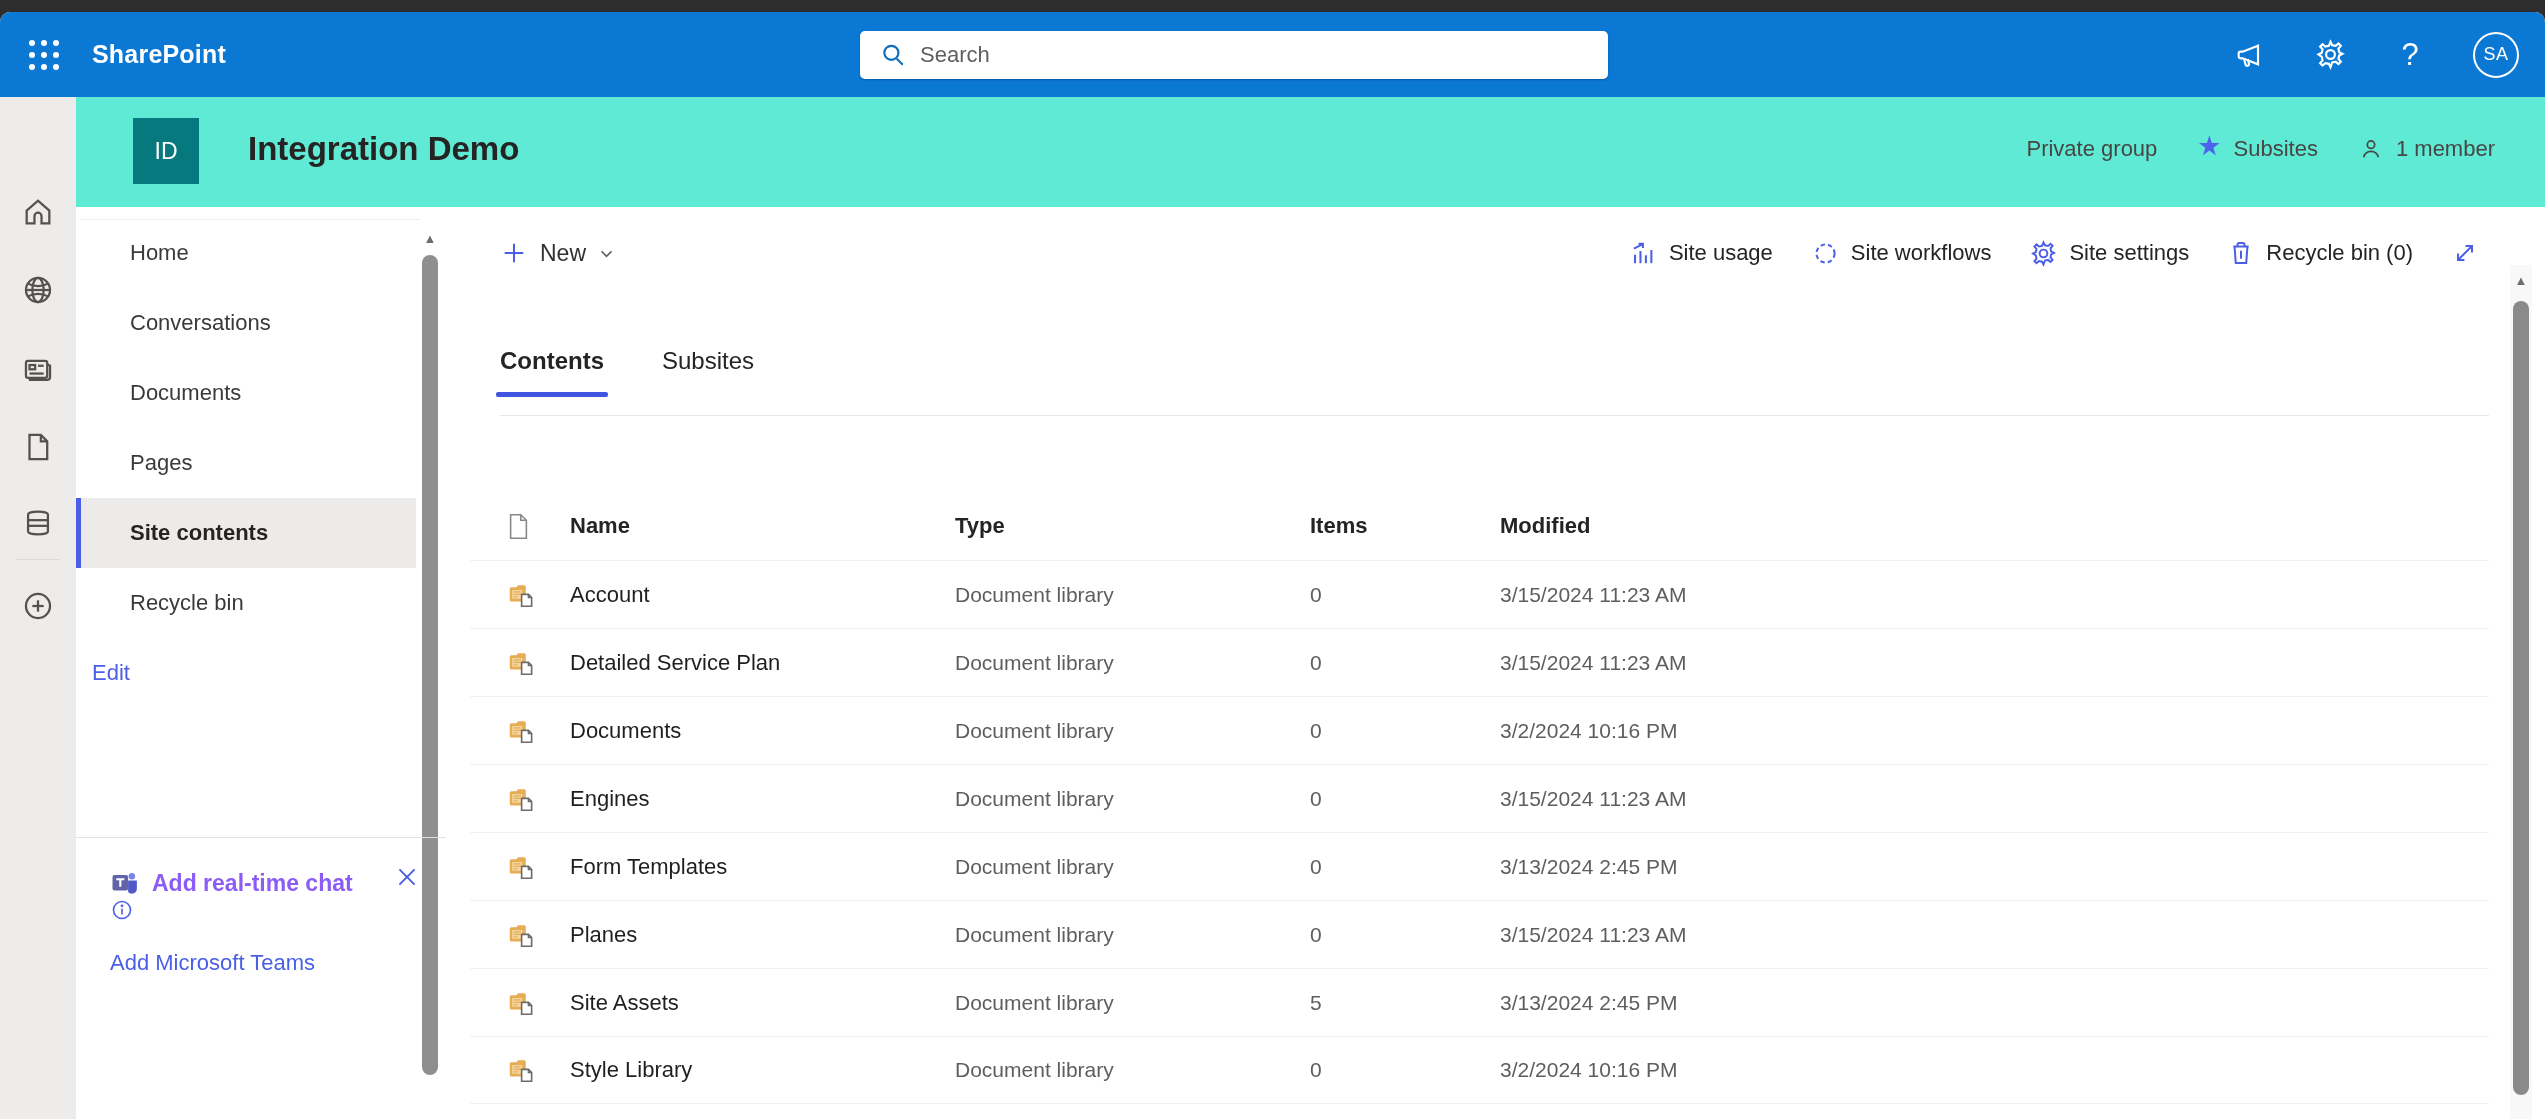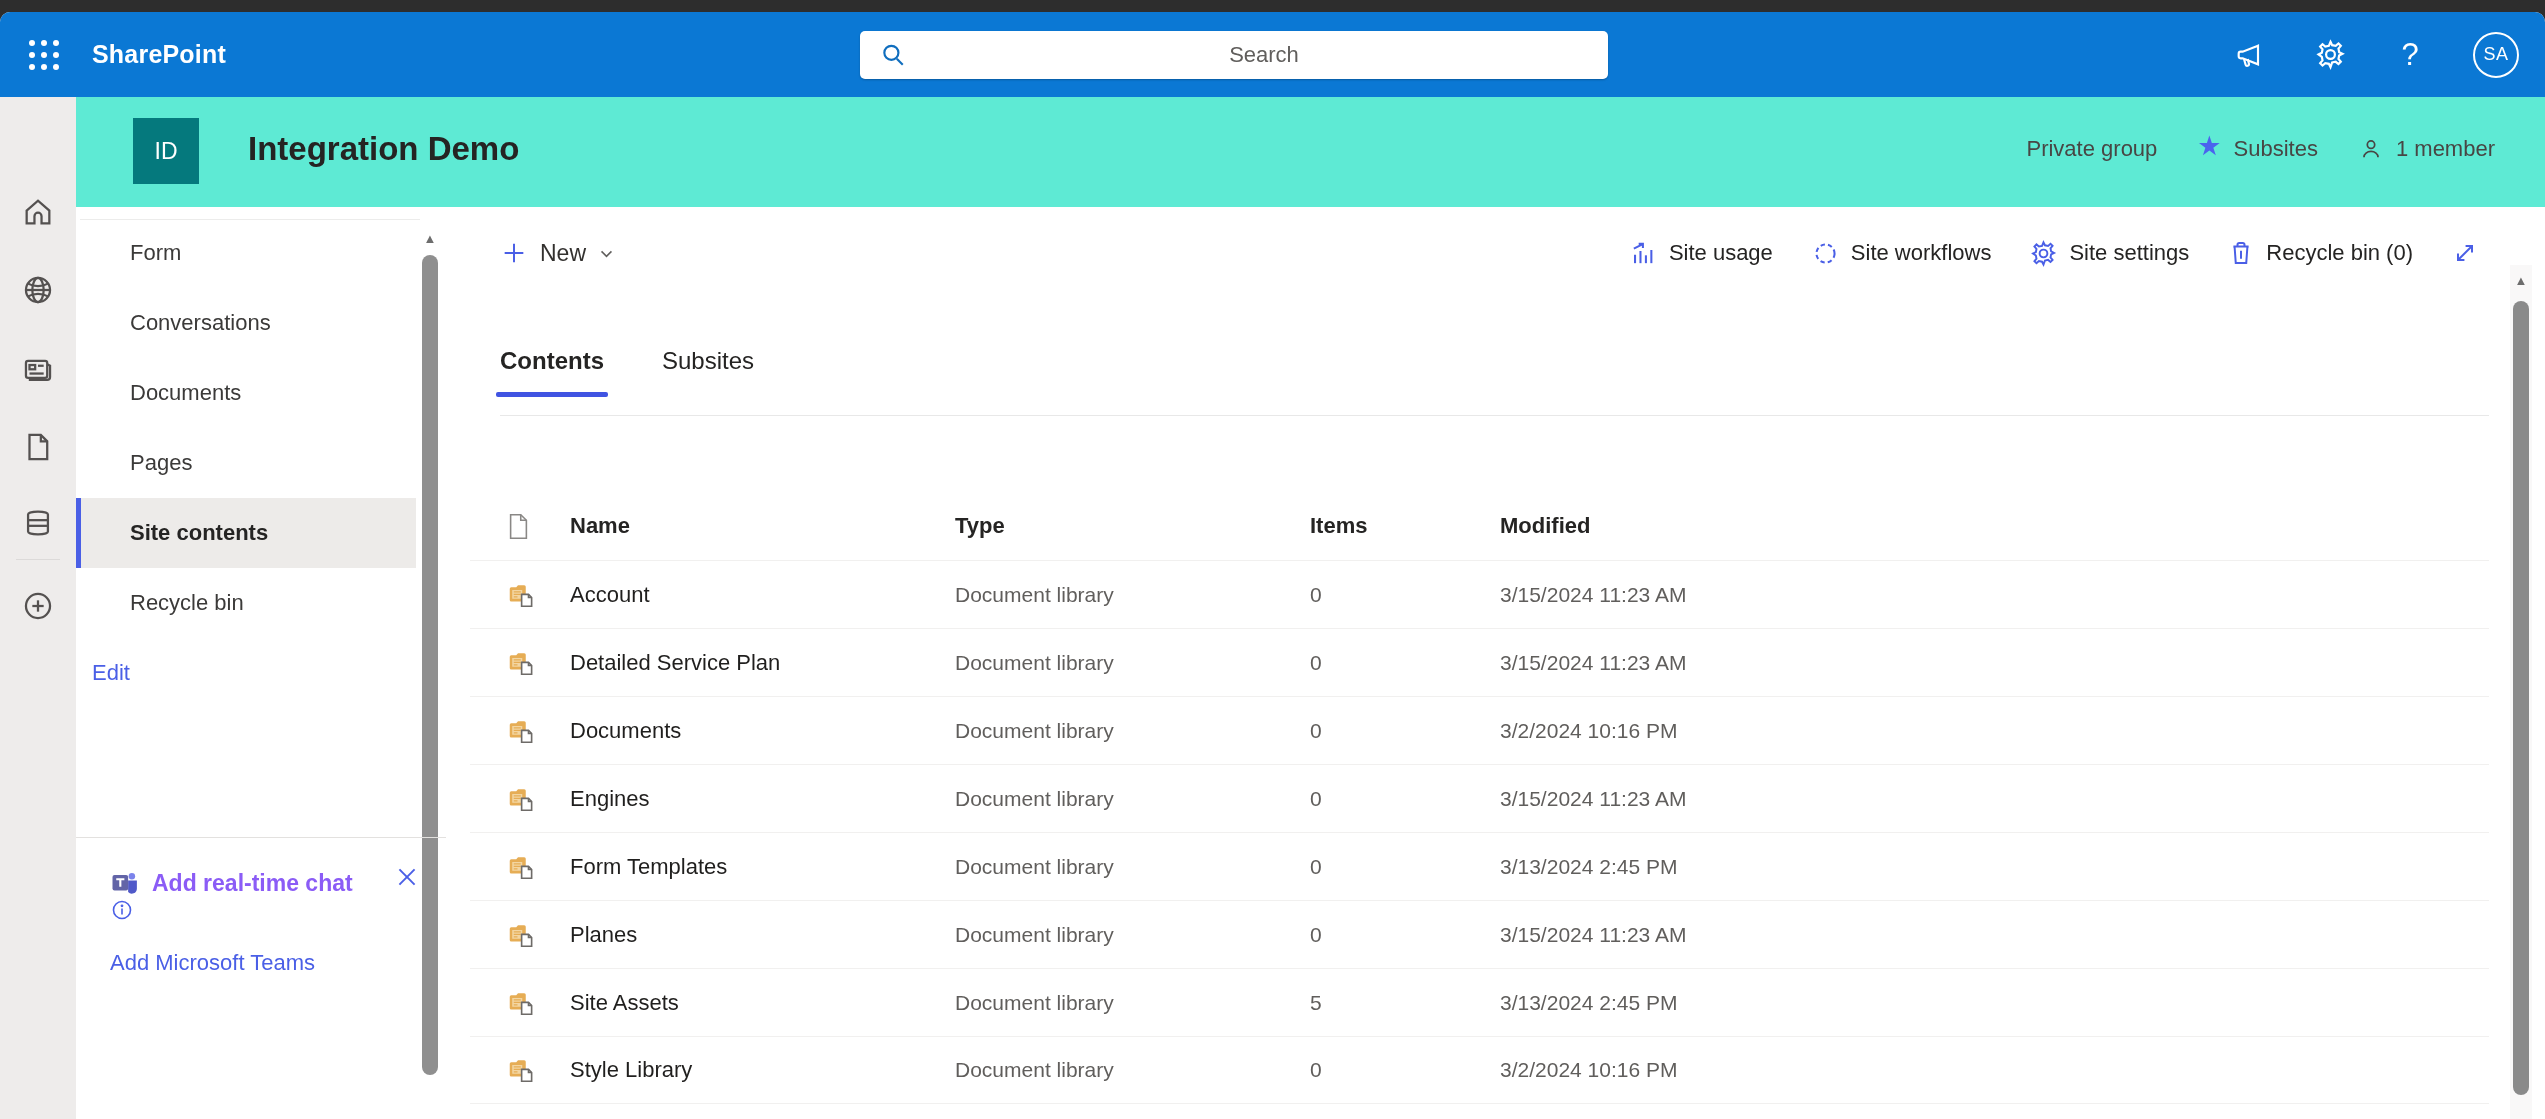--- a/index.html
+++ b/index.html
@@ -12,21 +12,21 @@
   .suitebar { position:absolute; top:0; left:0; right:0; height:101px; background:#0b78d4; }
   .waffle { position:absolute; left:26px; top:25px; width:36px; height:36px; display:grid;
             grid-template-columns:repeat(3,1fr); grid-template-rows:repeat(3,1fr); cursor:pointer; }
   .waffle i { width:6px; height:6px; border-radius:50%; background:#fff; margin:auto; }
   .brand { position:absolute; left:92px; top:0; height:85px; line-height:85px; color:#fff;
            font-size:25px; font-weight:bold; letter-spacing:.2px; }
   .searchbox { position:absolute; left:860px; top:19px; width:748px; height:48px; background:#fff;
                border-radius:5px; display:flex; align-items:center; padding-left:20px; gap:14px;
                box-shadow:0 1px 2px rgba(0,0,0,.25); }
   .searchbox input { border:none; outline:none; flex:1; font-size:22px; color:#3b3a39;
-                     font-family:"Liberation Sans",sans-serif; background:transparent;text-align:center; }
+                     font-family:"Liberation Sans",sans-serif; background:transparent; }
   .searchbox input::placeholder { color:#605e5c; }
   .suite-right { position:absolute; right:26px; top:0; height:85px; display:flex;
                  align-items:center; gap:46px; }
   .suite-ico { width:34px; height:34px; display:flex; align-items:center; justify-content:center;
                cursor:pointer; }
   .help-glyph { color:#fff; font-size:31px; font-weight:normal; }
   .avatar { width:46px; height:46px; border:2px solid #fff; border-radius:50%; color:#fff;
             font-size:18px; display:flex; align-items:center; justify-content:center;
             letter-spacing:.5px; cursor:pointer; }
 
@@ -218,21 +218,21 @@
         <span>1 member</span>
       </span>
     </div>
   </div>
 
   <div class="main">
 
     <div class="nav">
       <div class="nav-topline"></div>
       <div class="navlist">
-        <div class="navitem">Form</div>
+        <div class="navitem">Home</div>
         <div class="navitem">Conversations</div>
         <div class="navitem">Documents</div>
         <div class="navitem">Pages</div>
         <div class="navitem selected">Site contents</div>
         <div class="navitem">Recycle bin</div>
         <div class="navitem editlink">Edit</div>
       </div>
       <div class="nav-scroll">
         <span class="arr">▲</span>
         <span class="nav-thumb"></span>

